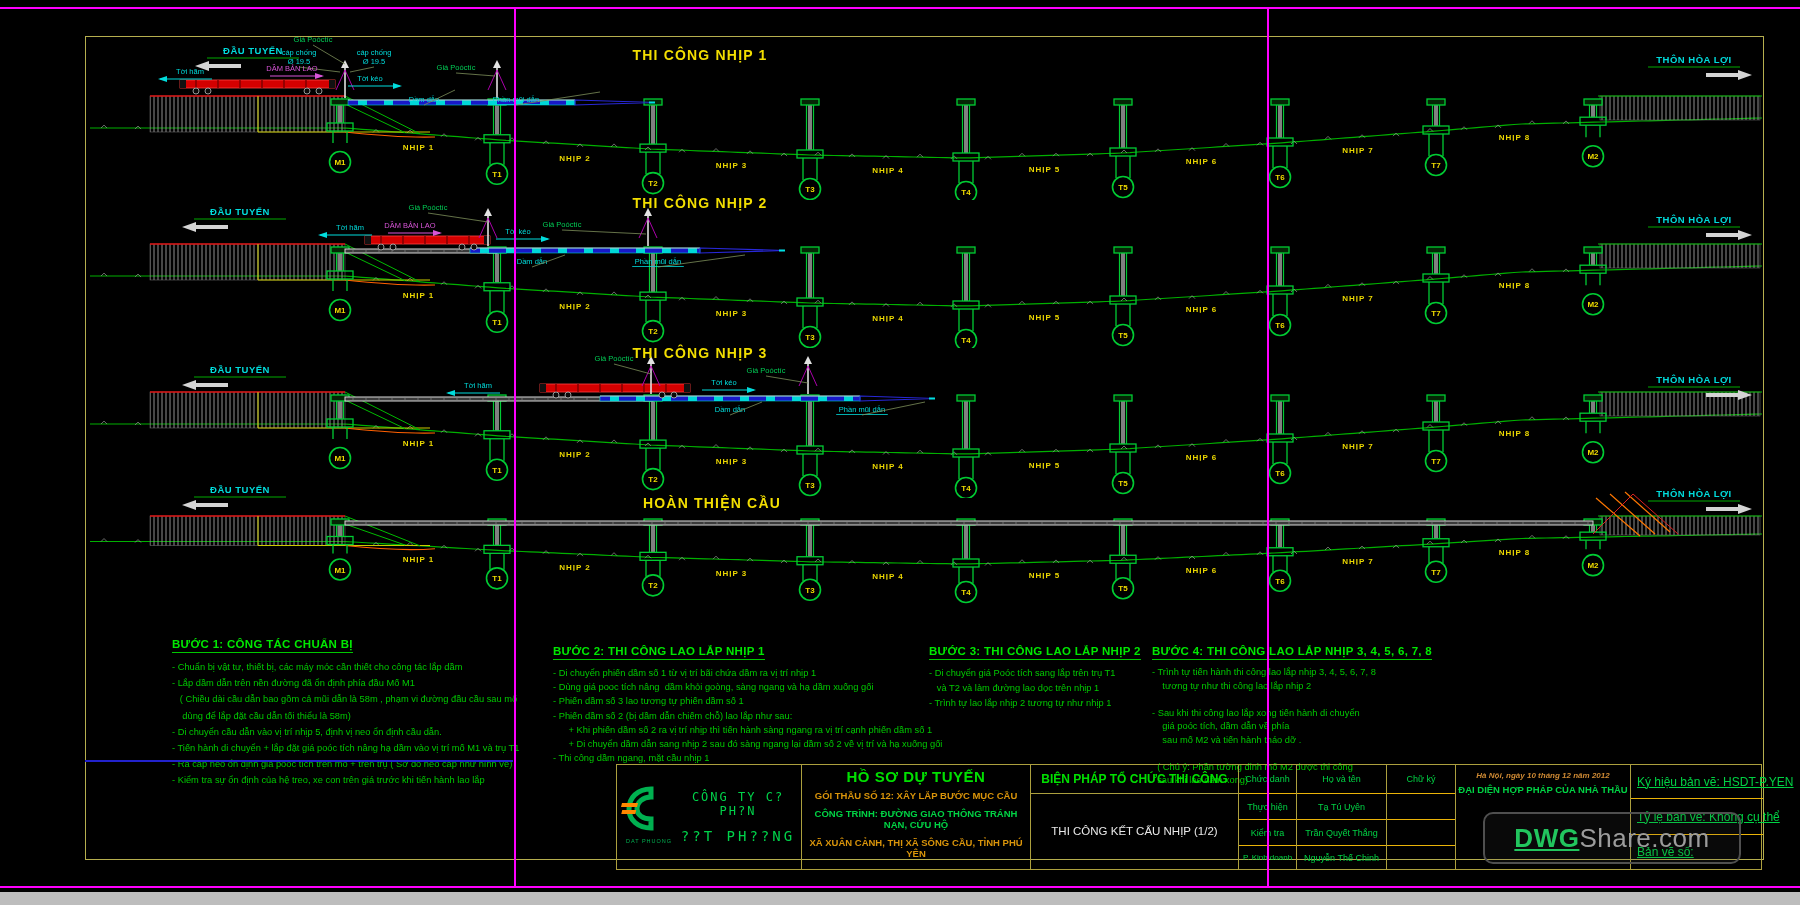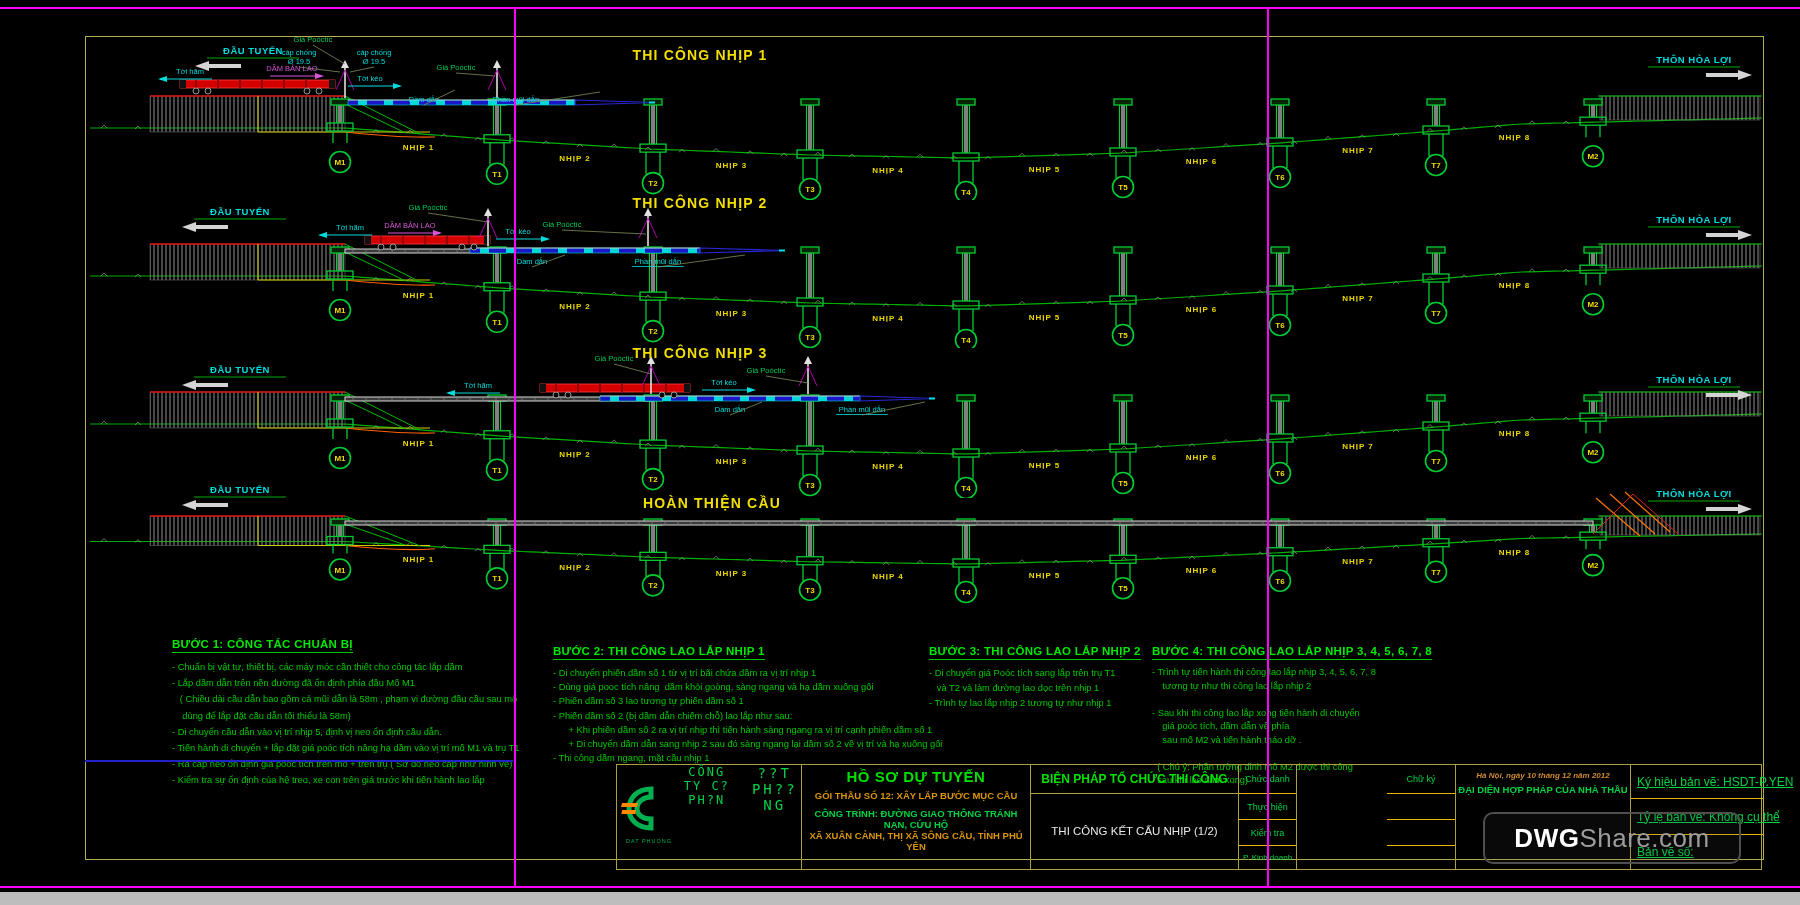--- a/index.html
+++ b/index.html
@@ -20,43 +20,43 @@
   
   .tb{position:absolute;left:616px;top:764px;width:1146px;height:106px;
       border:1.5px solid #ac9f3e;box-sizing:border-box;color:#00d244;}
   .tb *{box-sizing:border-box;}
   .cell{position:absolute;top:0;height:100%;border-right:1px solid #ac9f3e;}
   .stack{display:flex;flex-direction:column;height:100%;}
   .stack>div{border-bottom:1px solid #eab308;display:flex;align-items:center;
              justify-content:center;font-size:9px;color:#00d244;white-space:nowrap;}
   .stack>div:last-child{border-bottom:none;}
   .tb-company{position:absolute;left:58px;top:0;right:0;height:100%;
-              display:flex;justify-content:center;gap:10px;
+              display:flex;flex-direction:column;justify-content:center;gap:10px;
               font-family:"DejaVu Sans Mono",monospace;color:#00d24a;text-align:center;}
   .tb-co1{font-size:12px;letter-spacing:2px;}
   .tb-co2{font-size:14px;letter-spacing:3px;}
   .tbB-in{padding-top:3px;text-align:center;}
   .tb-doc{color:#00e000;font-size:15px;font-weight:bold;letter-spacing:.5px;}
   .tb-pack{color:#d9940a;font-size:9.5px;font-weight:bold;margin-top:5px;}
   .tb-proj{color:#00d244;font-size:9.5px;font-weight:bold;margin-top:7px;}
-  .tb-loc{color:#d9940a;font-size:9.5px;font-weight:bold;}
+  .tb-loc{color:#d9940a;font-size:9.5px;font-weight:bold;margin-top:7px;}
   .tb-meth{height:29px;border-bottom:1px solid #ac9f3e;display:flex;align-items:center;
            justify-content:center;color:#00e000;font-size:12px;font-weight:bold;}
   .tb-draw{height:74px;display:flex;align-items:center;justify-content:center;
            color:#e8e8e8;font-size:11.5px;}
   .tb-date{color:#cc8833;font-size:8px;font-weight:bold;font-style:italic;
            text-align:center;margin-top:6px;}
   .tb-rep{color:#00d244;font-size:9.5px;font-weight:bold;text-align:center;margin-top:4px;}
   .tbH .stack>div{justify-content:flex-start;padding-left:6px;font-size:12px;text-decoration:underline;}
   
   .wm{position:absolute;left:1483px;top:812px;width:254px;height:48px;
       border:2px solid #4f4f4f;border-radius:10px;background:rgba(70,70,70,.12);
       display:flex;align-items:center;justify-content:center;
       font-size:26px;font-weight:bold;letter-spacing:.5px;z-index:5;}
-  .wm1{color:#ffffff;} .wm2{color:#9c9c9c;font-weight:normal;}
+  .wm1{color:#22c55e;text-decoration:underline;} .wm2{color:#9c9c9c;font-weight:normal;}
   
   .mag-v{position:absolute;top:7px;height:880px;width:2px;background:#ff00ff;z-index:9;}
   .mag-h{position:absolute;left:0;width:1800px;height:2px;background:#ff00ff;z-index:9;}
   .bottom-strip{position:absolute;left:0;top:892px;width:1800px;height:13px;
                 background:#bdbdbd;z-index:8;}
 </style>
 </head>
 <body>
 
 <div id="canvas">
@@ -1150,20 +1150,28 @@
 
     <div class="cell" style="left:622px;width:58px;">
       <div class="stack">
         <div style="height:29px;">Chức danh</div>
         <div style="height:26px;">Thực hiện</div>
         <div style="height:26px;">Kiểm tra</div>
         <div style="flex:1;font-size:8px;">P. Kinh doanh</div>
       </div>
     </div>
 
+    <div class="cell" style="left:680px;width:90px;">
+      <div class="stack">
+        <div style="height:29px;">Họ và tên</div>
+        <div style="height:26px;">Tạ Tú Uyên</div>
+        <div style="height:26px;">Trần Quyết Thắng</div>
+        <div style="flex:1;">Nguyễn Thế Chinh</div>
+      </div>
+    </div>
 
     <div class="cell" style="left:770px;width:69px;">
       <div class="stack">
         <div style="height:29px;">Chữ ký</div>
         <div style="height:26px;"></div>
         <div style="height:26px;"></div>
         <div style="flex:1;"></div>
       </div>
     </div>
 

